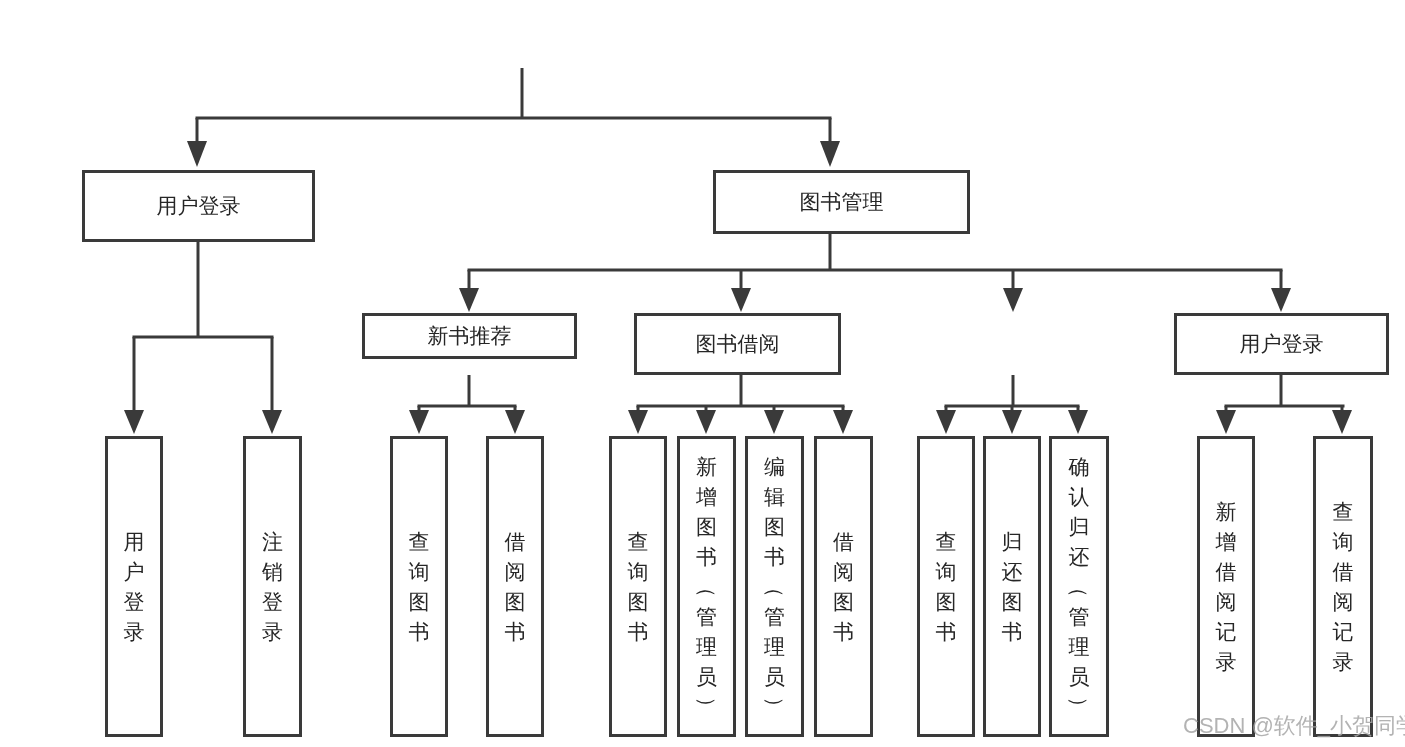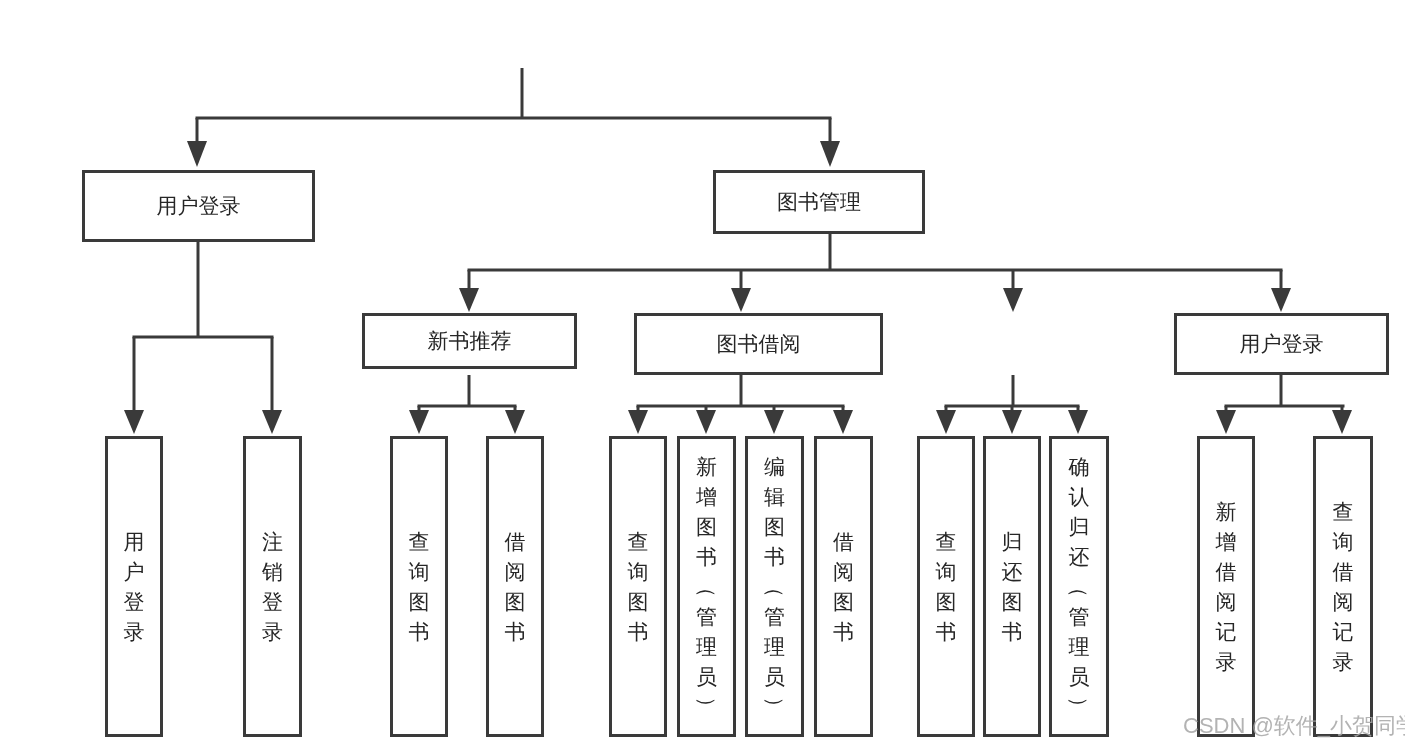--- a/index.html
+++ b/index.html
@@ -131,24 +131,24 @@
       <line x1="1224.5" y1="406" x2="1344.5" y2="406"></line>
       <line x1="1226" y1="406" x2="1226" y2="412"></line>
       <polygon points="1216,410 1236,410 1226,434"></polygon>
       <line x1="1342" y1="406" x2="1342" y2="412"></line>
       <polygon points="1332,410 1352,410 1342,434"></polygon>
     </g>
   </svg>
 
 
   <div class="node" style="left:82px;top:170px;width:233px;height:72px">用户登录</div>
-  <div class="node" style="left:713px;top:170px;width:212px;height:64px">图书管理</div>
-
-  <div class="node" style="left:362px;top:313px;width:215px;height:56px">新书推荐</div>
-  <div class="node" style="left:634px;top:313px;width:249px;height:62px">图书借阅</div>
+  <div class="node" style="left:713px;top:170px;width:257px;height:64px">图书管理</div>
+
+  <div class="node" style="left:362px;top:313px;width:215px;height:46px">新书推荐</div>
+  <div class="node" style="left:634px;top:313px;width:207px;height:62px">图书借阅</div>
   <div class="node" style="left:1174px;top:313px;width:215px;height:62px">用户登录</div>
 
   <div class="node vtext" style="left:105px;top:436px;width:58px;height:301px">
       <span>用</span>
       <span>户</span>
       <span>登</span>
       <span>录</span>
     </div>
   <div class="node vtext" style="left:243px;top:436px;width:59px;height:301px">
       <span>注</span>

